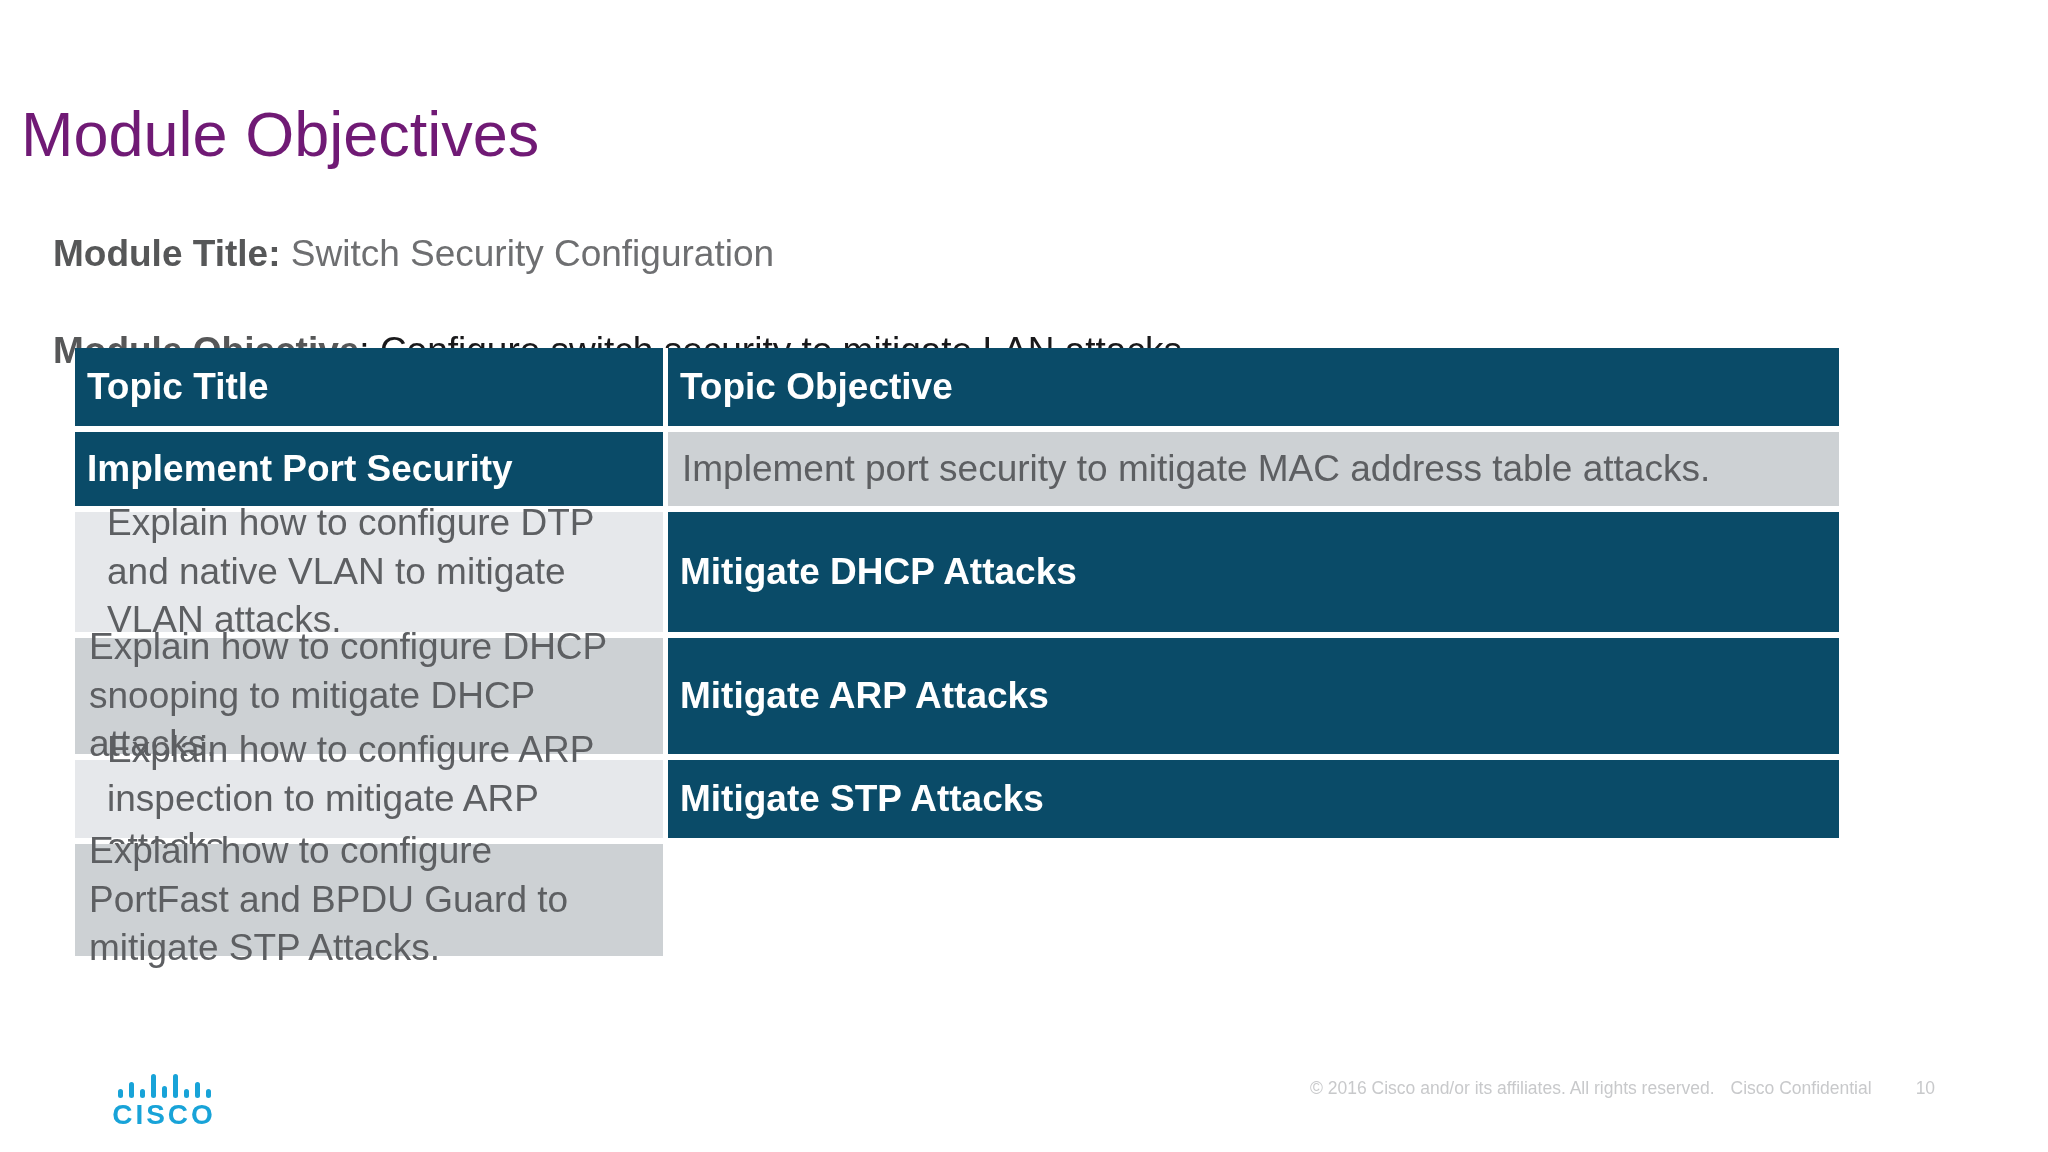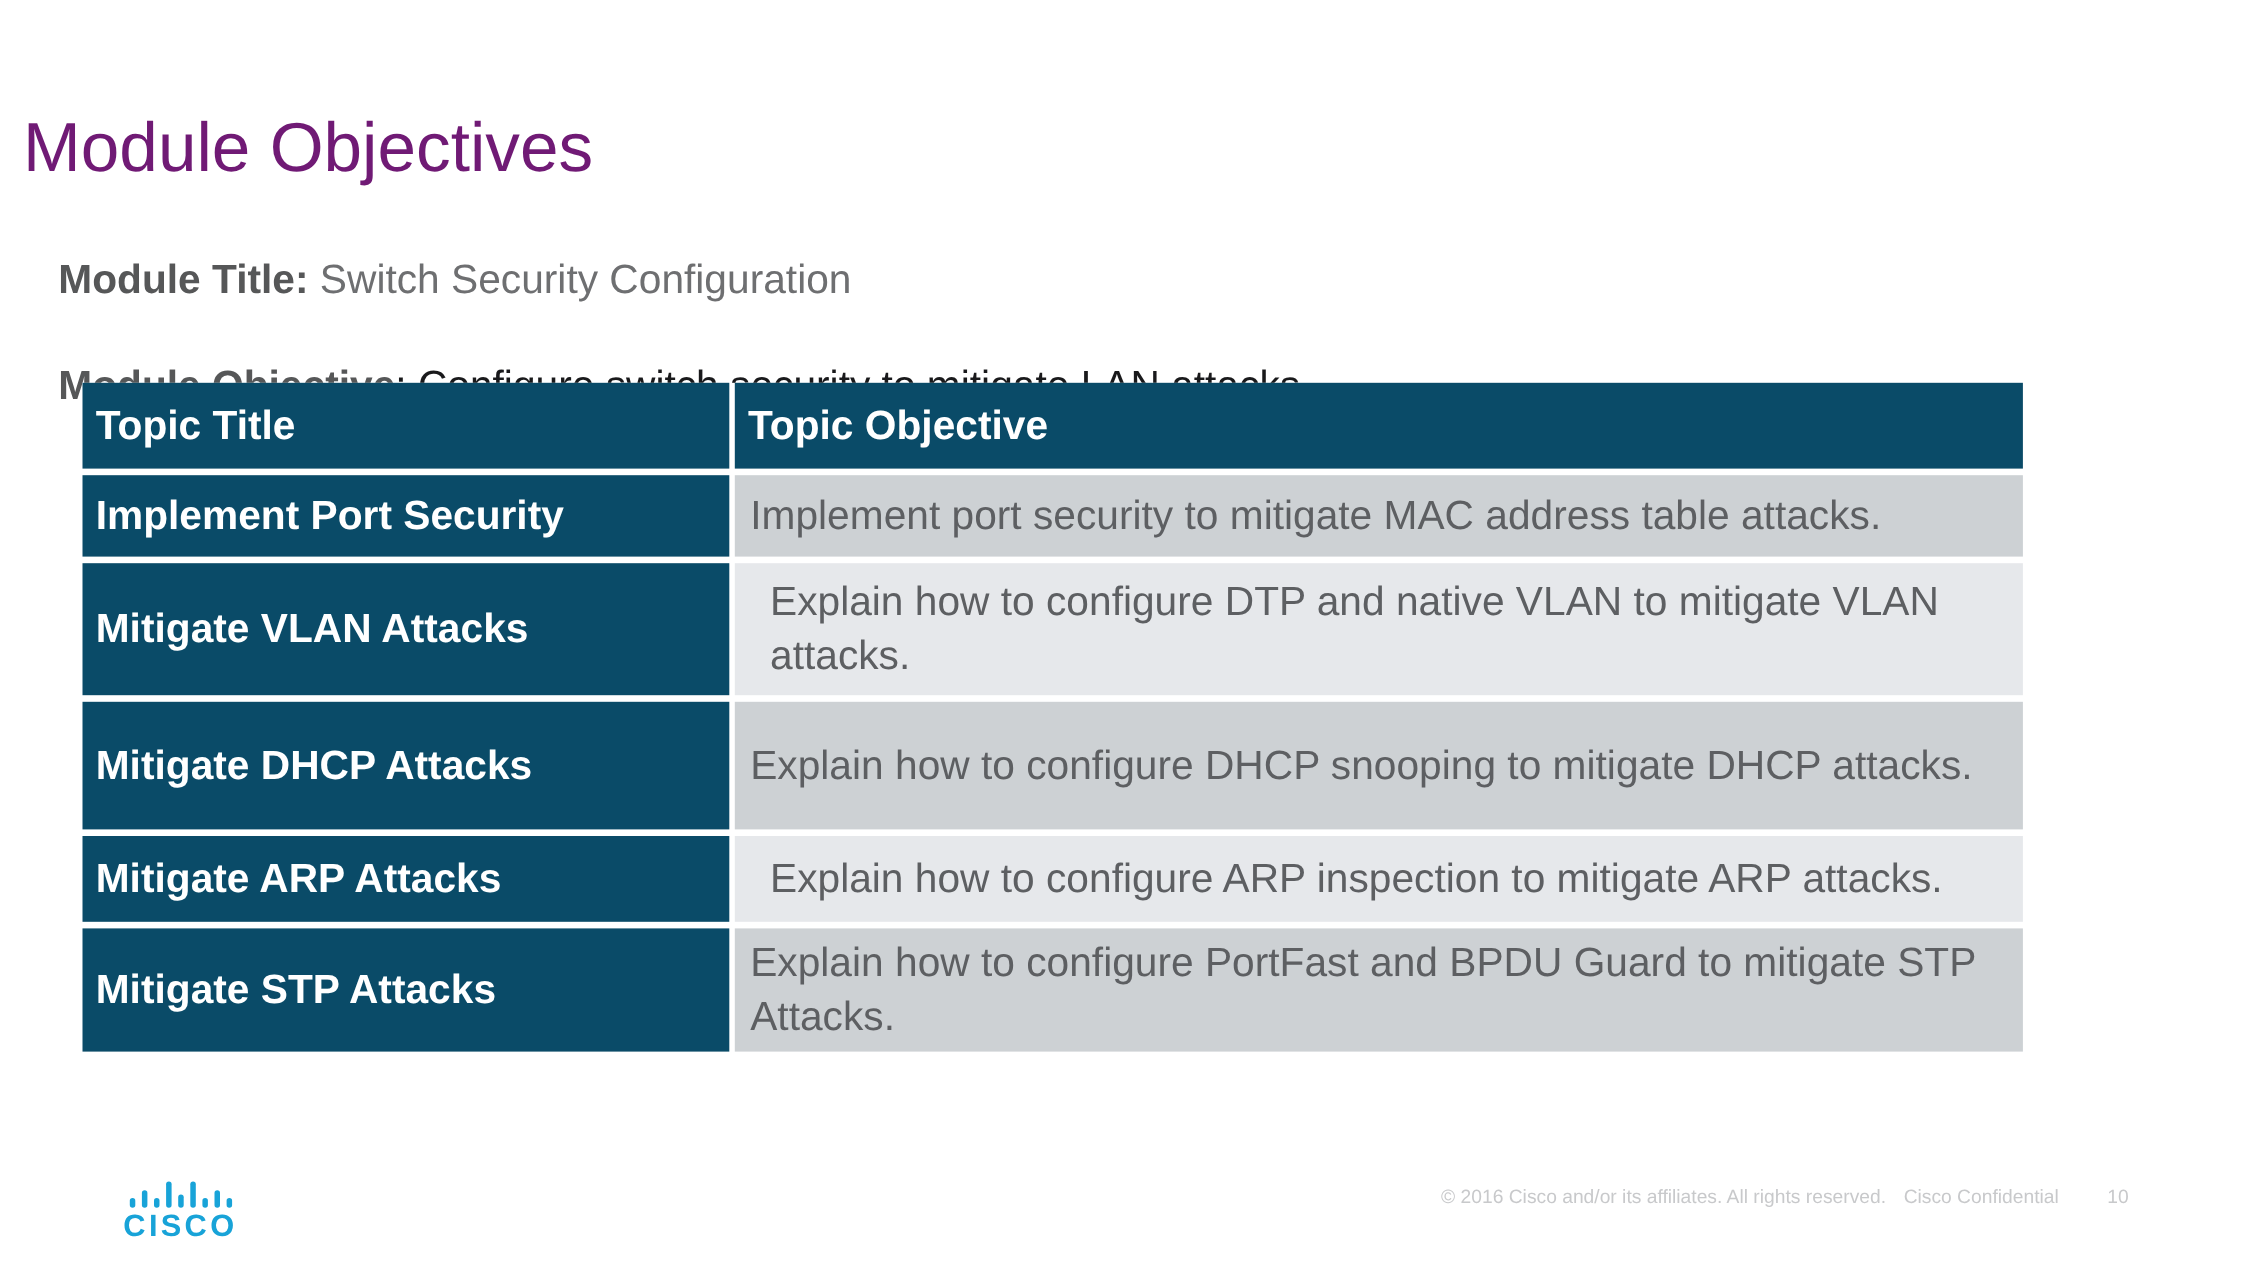--- a/index.html
+++ b/index.html
@@ -94,21 +94,20 @@
   <p class="module-line line-title"><span class="lbl">Module Title:</span><span class="val"> Switch Security Configuration</span></p>
 
   <p class="module-line line-objective"><span class="lbl">Module Objective</span><span class="val">: Configure switch security to mitigate LAN attacks</span></p>
 
   <div class="objectives-table">
     <div class="cell cell-header">Topic Title</div>
     <div class="cell cell-header">Topic Objective</div>
 
   <div class="cell cell-title">Implement Port Security</div>
       <div class="cell cell-obj obj-dark">Implement port security to mitigate MAC address table attacks.</div>
-      <div class="cell cell-title">Mitigate VLAN Attacks</div>
       <div class="cell cell-obj obj-light">Explain how to configure DTP and native VLAN to mitigate VLAN attacks.</div>
       <div class="cell cell-title">Mitigate DHCP Attacks</div>
       <div class="cell cell-obj obj-dark">Explain how to configure DHCP snooping to mitigate DHCP attacks.</div>
       <div class="cell cell-title">Mitigate ARP Attacks</div>
       <div class="cell cell-obj obj-light">Explain how to configure ARP inspection to mitigate ARP attacks.</div>
       <div class="cell cell-title">Mitigate STP Attacks</div>
       <div class="cell cell-obj obj-dark">Explain how to configure PortFast and BPDU Guard to mitigate STP Attacks.</div>
     </div>
 
   <div class="cisco-logo">

